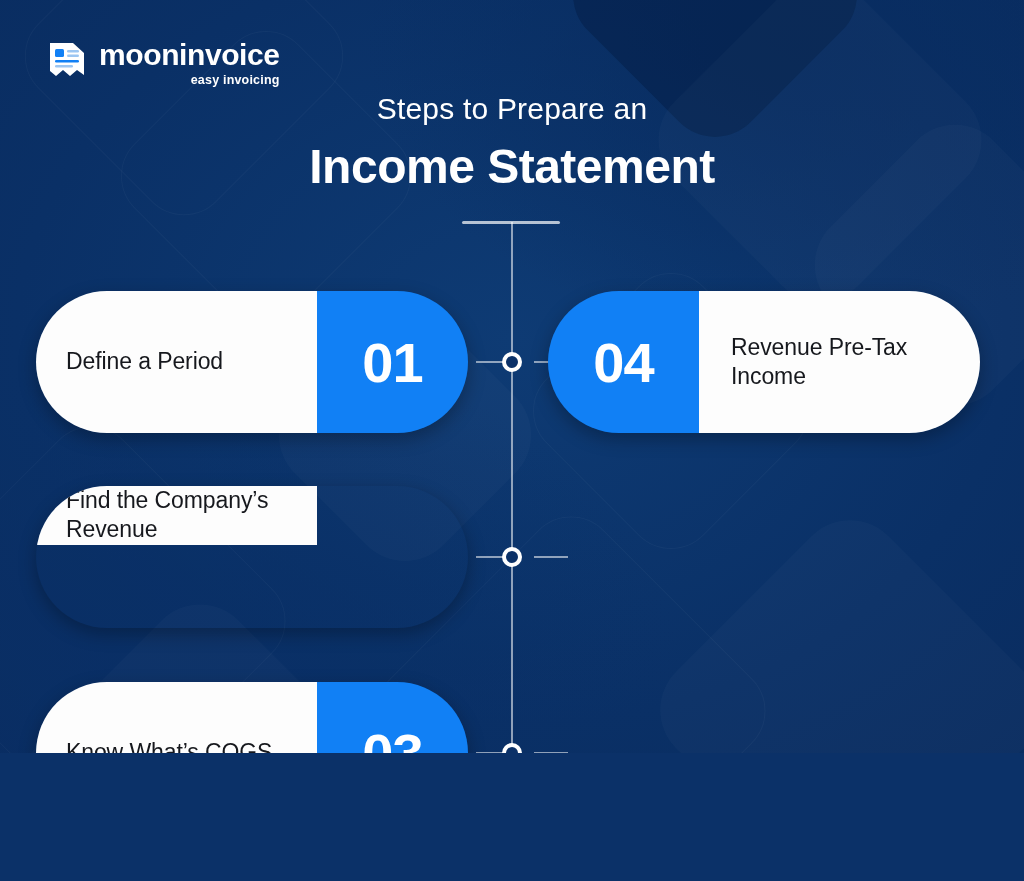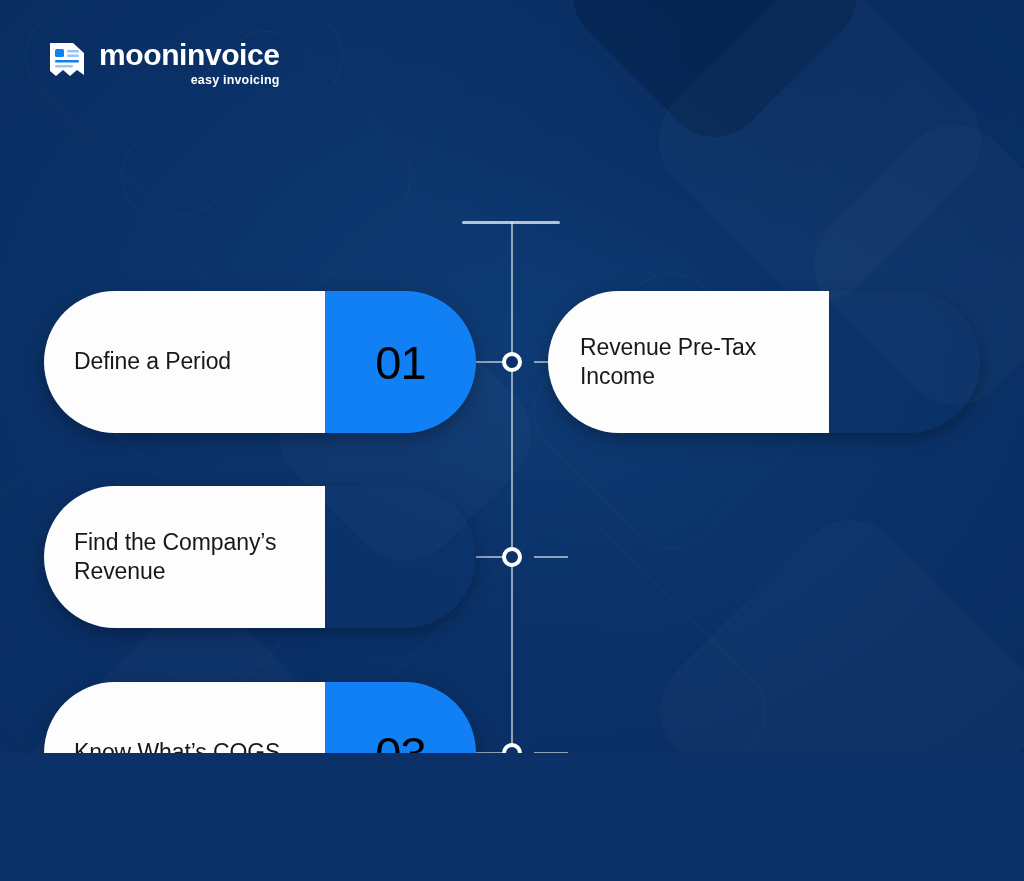--- a/index.html
+++ b/index.html
@@ -74,37 +74,37 @@
     position:absolute;width:20px;height:20px;border-radius:50%;
     background:#0b3168;border:4px solid #ffffff;box-sizing:border-box;
   }
 
   
   .card{
     position:absolute;height:142px;width:432px;border-radius:71px;
     overflow:hidden;display:flex;align-items:stretch;
     box-shadow:0 6px 18px rgba(0,0,0,0.28);
   }
-  .card.left{left:44px;}
+  .card.left{left:36px;}
   .card.right{left:548px;}
   .card .white{
     background:#fdfdfd;display:flex;align-items:center;
   }
   .card .blue{
     background:#1180f5;display:flex;align-items:center;justify-content:center;
   }
   .card.left .white{width:281px;padding-left:30px;box-sizing:border-box;}
   .card.left .blue{width:151px;}
   .card.right .blue{width:151px;}
   .card.right .white{width:281px;padding-left:32px;box-sizing:border-box;}
   .step-label{
     color:#16181d;font-size:23px;font-weight:400;line-height:1.28;letter-spacing:-0.1px;
   }
   .step-num{
-    color:#000000;font-size:47px;font-weight:400;letter-spacing:-1px;
+    color:#ffffff;font-size:56px;font-weight:700;letter-spacing:-1px;
   }
 </style>
 </head>
 <body>
 
 <div id="stage">
 
   <div class="bgfx">
     <div class="hexdark" style="left:600px;top:-120px;width:230px;height:230px;"></div>
     <div class="hexfill" style="left:690px;top:10px;width:260px;height:260px;"></div>
@@ -129,20 +129,24 @@
         <rect x="9" y="19" width="24" height="2.6" rx="1.3" fill="#1180f5"></rect>
         <rect x="9" y="24" width="18" height="2.6" rx="1.3" fill="#9cc6f2"></rect>
       </svg>
     </span>
     <span class="logo-text-wrap">
       <span class="logo-word">mooninvoice</span>
       <span class="logo-tag">easy invoicing</span>
     </span>
   </div>
 
+  <div class="title-block">
+    <div class="title-sub">Steps to Prepare an</div>
+    <div class="title-main">Income Statement</div>
+  </div>
 
   <div class="conn-layer">
     <div class="top-bar"></div>
     <div class="v-line"></div>
 
     <div class="h-left" style="left:476px;top:361px;"></div>
     <div class="h-right" style="left:534px;top:361px;"></div>
     <div class="node" style="left:502px;top:352px;"></div>
 
     <div class="h-left" style="left:476px;top:556px;"></div>
@@ -156,36 +160,39 @@
 
   <div class="card left" style="top:291px;">
     <div class="white">
       <span class="step-label">Define a Period</span>
     </div>
     <div class="blue">
       <span class="step-num">01</span>
     </div>
   </div>
 
-  <div class="card left" style="top:486px;">
+  <div class="card left" style="top:486px;flex-direction:column;">
     <div class="white">
       <span class="step-label">Find the Company’s Revenue</span>
     </div>
   </div>
 
   <div class="card left" style="top:682px;">
     <div class="white">
       <span class="step-label">Know What’s COGS</span>
     </div>
     <div class="blue">
       <span class="step-num">03</span>
     </div>
   </div>
 
   <div class="card right" style="top:291px;">
+    <div class="blue">
+      <span class="step-num">04</span>
+    </div>
     <div class="white">
       <span class="step-label">Revenue Pre-Tax Income</span>
     </div>
   </div>
 
 
 
 </div>
 
 </body></html>

